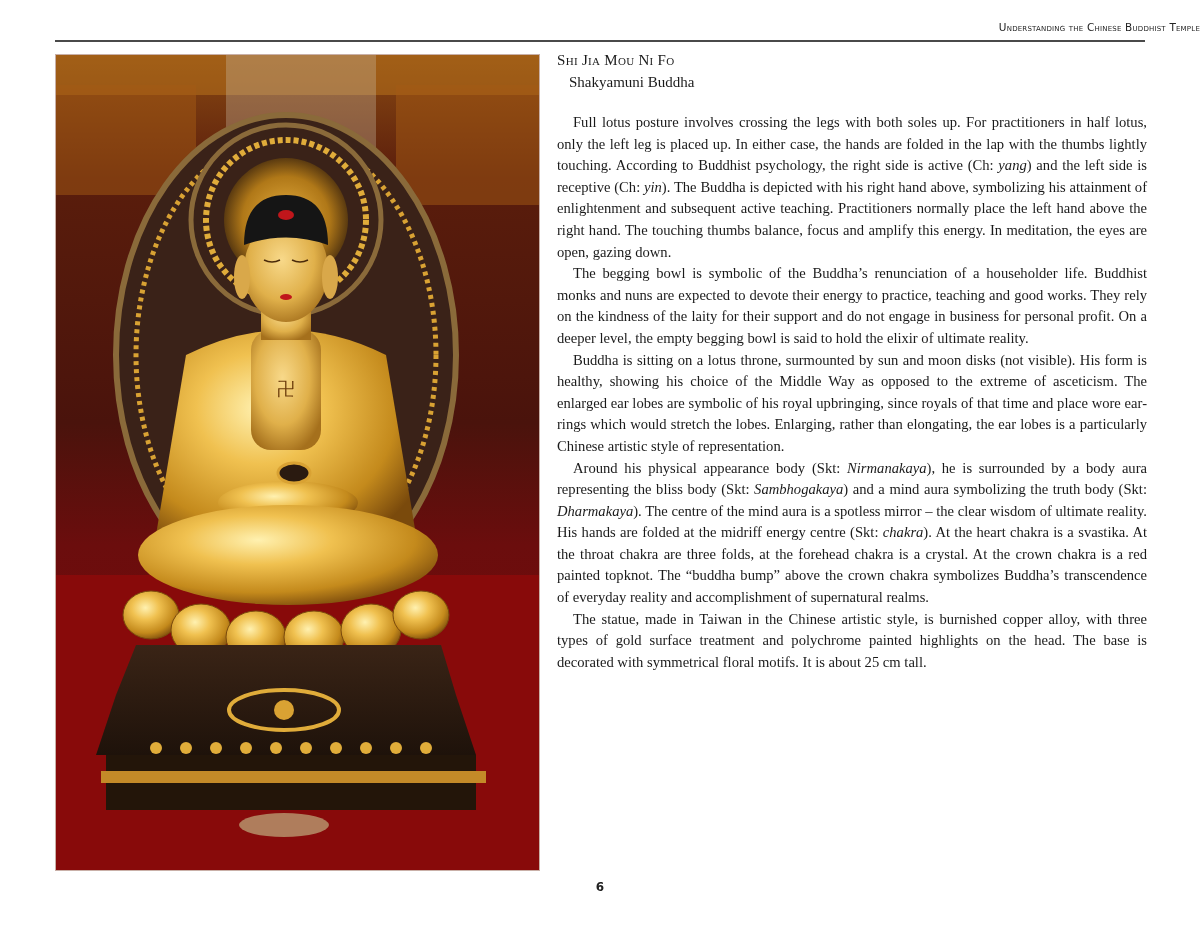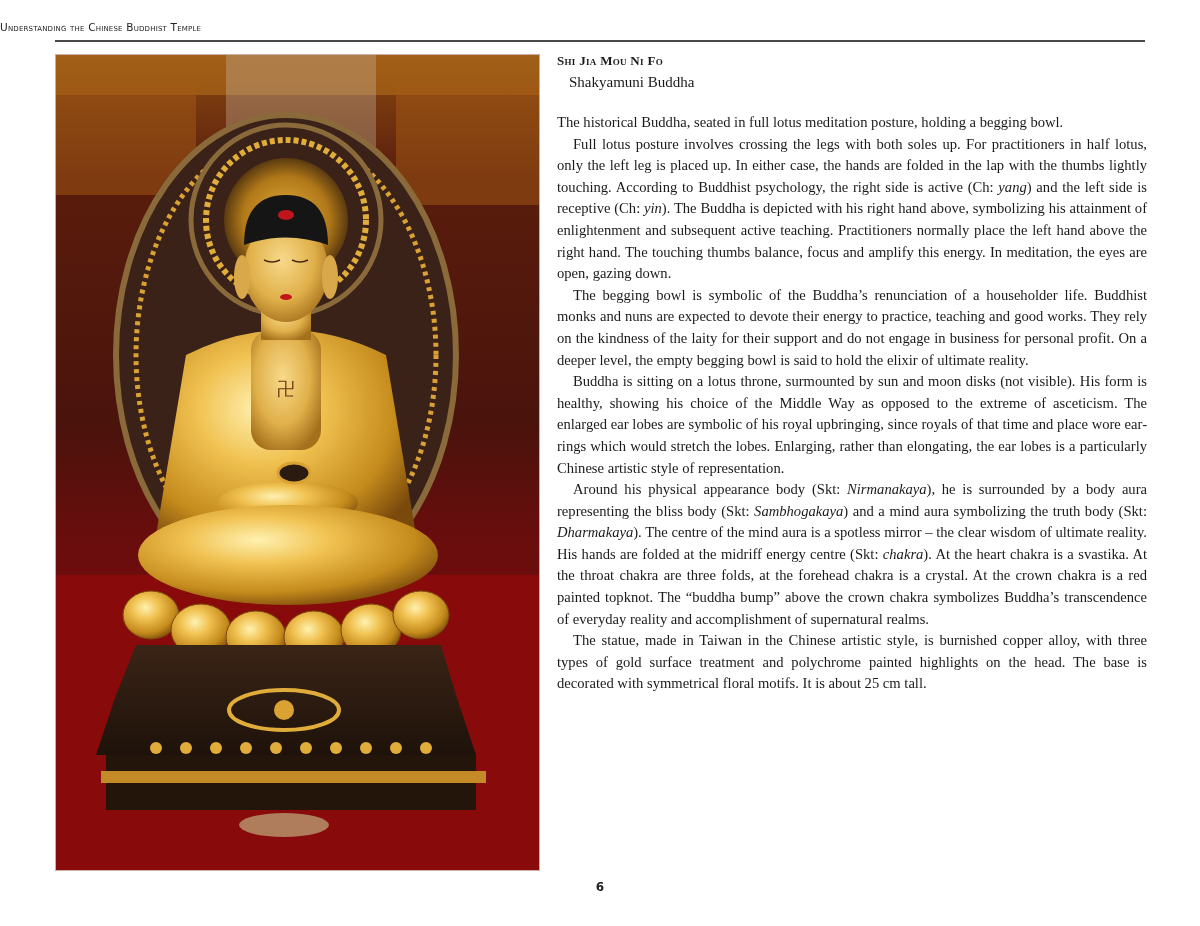--- a/index.html
+++ b/index.html
@@ -1,23 +1,23 @@
 <!DOCTYPE html>
 <html><head>
 <meta charset="utf-8">
 <style>
   html, body { margin: 0; padding: 0; background: #ffffff; }
   body { width: 1200px; height: 926px; position: relative; overflow: hidden; font-family: "Liberation Serif", "DejaVu Serif", serif; color: #1a1a1a; }
-  .running-head { position: absolute; top: 21px; left: 0; width: 1200px; text-align: left; font-family: "DejaVu Sans", "Liberation Sans", sans-serif; font-size: 10.5px; letter-spacing: 0.2px; color: #222; }
+  .running-head { position: absolute; top: 21px; left: 0; width: 1200px; text-align: right; font-family: "DejaVu Sans", "Liberation Sans", sans-serif; font-size: 10.5px; letter-spacing: 0.2px; color: #222; }
   .running-head .sc { font-variant: small-caps; }
   .rule { position: absolute; top: 40px; left: 55px; width: 1090px; height: 2px; background: #4a4a4a; }
   .photo { position: absolute; left: 55px; top: 54px; width: 485px; height: 817px; overflow: hidden; border: 1px solid #c9b0a8; box-sizing: border-box; }
   .photo svg { display: block; }
   .text-col { position: absolute; left: 557px; top: 50px; width: 590px; }
-  .title { font-size: 13px; font-weight: bold; font-variant: small-caps; letter-spacing: 0.3px; line-height: 21px; margin: 0; }
+  .title { font-size: 15px; font-weight: normal; font-variant: small-caps; letter-spacing: 0.3px; line-height: 21px; margin: 0; }
   .subtitle { font-size: 15px; line-height: 22px; margin: 0 0 19px 12px; }
   .body-text p { margin: 0; font-size: 14.6px; line-height: 21.6px; text-align: justify; }
   .body-text p.indent { text-indent: 16px; }
   .folio { position: absolute; top: 880px; left: 0; width: 1200px; text-align: center; font-family: "DejaVu Sans", "Liberation Sans", sans-serif; font-size: 12px; font-weight: bold; color: #222; }
 </style>
 </head>
 <body>
 
 <div class="running-head">
   <span class="sc">Understanding the Chinese Buddhist Temple</span>
@@ -119,21 +119,20 @@
     <ellipse cx="228" cy="655" rx="55" ry="20" fill="none" stroke="#e0ac3a" stroke-width="4"></ellipse>
     <circle cx="228" cy="655" r="10" fill="#d9a233"></circle>
     <ellipse cx="228" cy="770" rx="45" ry="12" fill="#b99a70" opacity="0.8"></ellipse>
   </svg>
 </div>
 
 <div class="text-col">
   <h1 class="title">Shi Jia Mou Ni Fo</h1>
   <div class="subtitle">Shakyamuni Buddha</div>
   <div class="body-text">
-    <p><span>The historical Buddha, seated in full lotus meditation posture, holding a begging bowl.</span></p>
     <p class="indent"><span>Full lotus posture involves crossing the legs with both soles up. For practitioners in half lotus, only the left leg is placed up. In either case, the hands are folded in the lap with the thumbs lightly touching. According to Buddhist psychology, the right side is active (Ch: </span><em>yang</em><span>) and the left side is receptive (Ch: </span><em>yin</em><span>). The Buddha is depicted with his right hand above, symbolizing his attainment of enlightenment and subsequent active teaching. Practitioners normally place the left hand above the right hand. The touching thumbs balance, focus and amplify this energy. In meditation, the eyes are open, gazing down.</span></p>
     <p class="indent"><span>The begging bowl is symbolic of the Buddha’s renunciation of a householder life. Buddhist monks and nuns are expected to devote their energy to practice, teaching and good works. They rely on the kindness of the laity for their support and do not engage in business for personal profit. On a deeper level, the empty begging bowl is said to hold the elixir of ultimate reality.</span></p>
     <p class="indent"><span>Buddha is sitting on a lotus throne, surmounted by sun and moon disks (not visible). His form is healthy, showing his choice of the Middle Way as opposed to the extreme of asceticism. The enlarged ear lobes are symbolic of his royal upbringing, since royals of that time and place wore ear-rings which would stretch the lobes. Enlarging, rather than elongating, the ear lobes is a particularly Chinese artistic style of representation.</span></p>
     <p class="indent"><span>Around his physical appearance body (Skt: </span><em>Nirmanakaya</em><span>), he is surrounded by a body aura representing the bliss body (Skt: </span><em>Sambhogakaya</em><span>) and a mind aura symbolizing the truth body (Skt: </span><em>Dharmakaya</em><span>). The centre of the mind aura is a spotless mirror – the clear wisdom of  ultimate reality. His hands are folded at the midriff energy centre (Skt: </span><em>chakra</em><span>). At the heart chakra is a svastika. At the throat chakra are three folds, at the forehead chakra is a crystal. At the crown chakra is a red painted topknot. The “buddha bump” above the crown chakra symbolizes Buddha’s transcendence of everyday reality and accomplishment of supernatural realms.</span></p>
     <p class="indent"><span>The statue, made in Taiwan in the Chinese artistic style, is burnished copper alloy, with three types of gold surface treatment and polychrome painted highlights on the head. The base is decorated with symmetrical floral motifs. It is about 25 cm tall.</span></p>
   </div>
 </div>
 
 <div class="folio">6</div>
 

